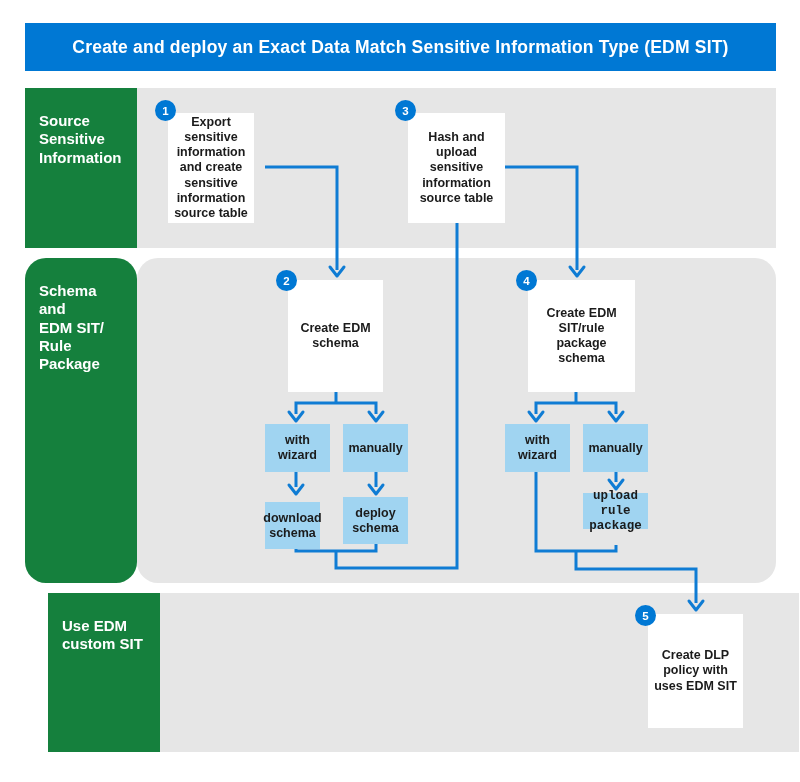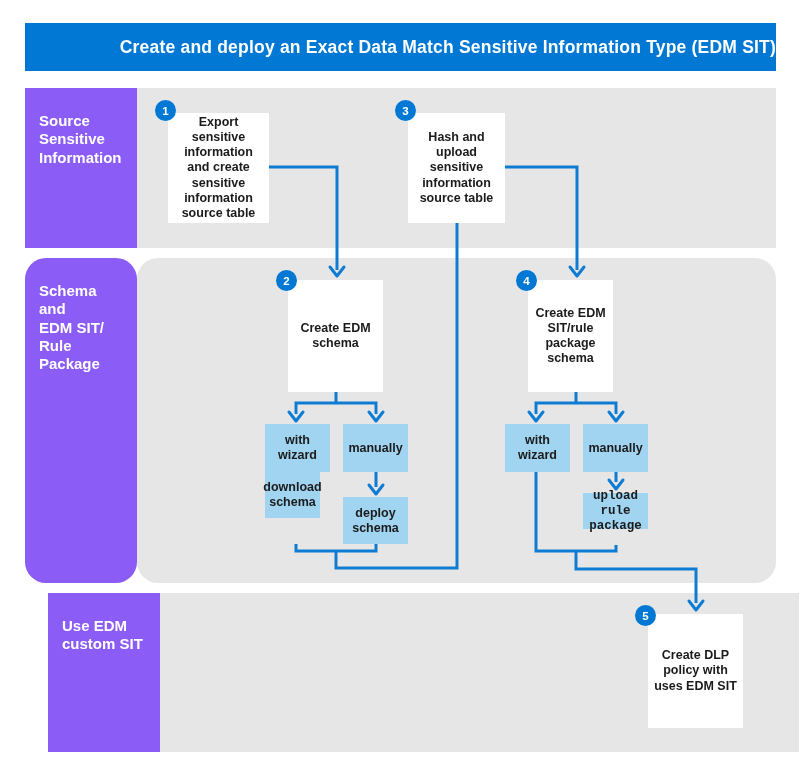--- a/index.html
+++ b/index.html
@@ -1,52 +1,52 @@
 <!DOCTYPE html>
 <html><head>
 <meta charset="utf-8">
 <style>
   html,body{margin:0;padding:0;background:#ffffff;}
   body{font-family:"Liberation Sans","DejaVu Sans",sans-serif;}
   .canvas{position:relative;width:800px;height:782px;background:#ffffff;overflow:hidden;}
 
   
   .titlebar{position:absolute;left:25px;top:23px;width:751px;height:48px;background:#0078d4;
-    display:flex;align-items:center;justify-content:flex-end;z-index:1;}
+    display:flex;align-items:center;justify-content:center;z-index:1;}
   .titlebar .t{color:#ffffff;font-size:17.5px;font-weight:600;letter-spacing:.2px;}
 
   
   .lane-bg{position:absolute;left:137px;width:639px;background:#e6e6e6;z-index:1;}
-  .lane-label{position:absolute;left:25px;width:112px;background:#8b5cf6;z-index:2;
+  .lane-label{position:absolute;left:25px;width:112px;background:#15803d;z-index:2;
     color:#ffffff;font-size:15px;font-weight:600;line-height:1.22;
     box-sizing:border-box;padding:24px 10px 16px 14px;}
   .lane1{top:88px;height:160px;}
   .lane2{top:258px;height:325px;border-radius:21px;}
   .lane3{top:593px;height:159px;margin-left:23px;}
 
   
   svg.flow{position:absolute;left:0;top:0;z-index:3;pointer-events:none;}
   svg.flow path, svg.flow polyline{stroke:#0f7cd4;stroke-width:3;fill:none;}
   svg.flow polyline{stroke-linecap:round;stroke-linejoin:round;}
 
   
   .node{position:absolute;box-sizing:border-box;display:flex;align-items:center;justify-content:center;
     text-align:center;z-index:4;color:#1b1b1b;font-weight:600;}
   .step{background:#ffffff;font-size:12.5px;line-height:1.22;padding:6px;}
   .opt{background:#a0d4f1;font-size:12.5px;line-height:1.2;padding:4px;}
 
-  .step1{left:168px;top:113px;width:101px;height:110px;}
+  .step1{left:168px;top:113px;width:86px;height:110px;}
   .step3{left:408px;top:113px;width:97px;height:110px;}
   .step2{left:288px;top:280px;width:95px;height:112px;}
-  .step4{left:528px;top:280px;width:85px;height:112px;}
+  .step4{left:528px;top:280px;width:107px;height:112px;}
   .step5{left:648px;top:614px;width:95px;height:114px;}
 
   .optA1{left:265px;top:424px;width:65px;height:48px;}
   .optA2{left:343px;top:424px;width:65px;height:48px;}
-  .optA3{left:265px;top:471px;width:55px;height:47px;}
+  .optA3{left:265px;top:502px;width:55px;height:47px;}
   .optA4{left:343px;top:497px;width:65px;height:47px;}
   .optB1{left:505px;top:424px;width:65px;height:48px;}
   .optB2{left:583px;top:424px;width:65px;height:48px;}
   .optB3{left:583px;top:493px;width:65px;height:36px;font-family:Liberation Mono, monospace;}
 
   
   .badge{position:absolute;width:21px;height:21px;border-radius:50%;background:#0078d4;z-index:5;
     display:flex;align-items:center;justify-content:center;color:#ffffff;font-size:11.5px;font-weight:700;}
   .b1{left:155px;top:100px;}
   .b2{left:276px;top:270px;}

